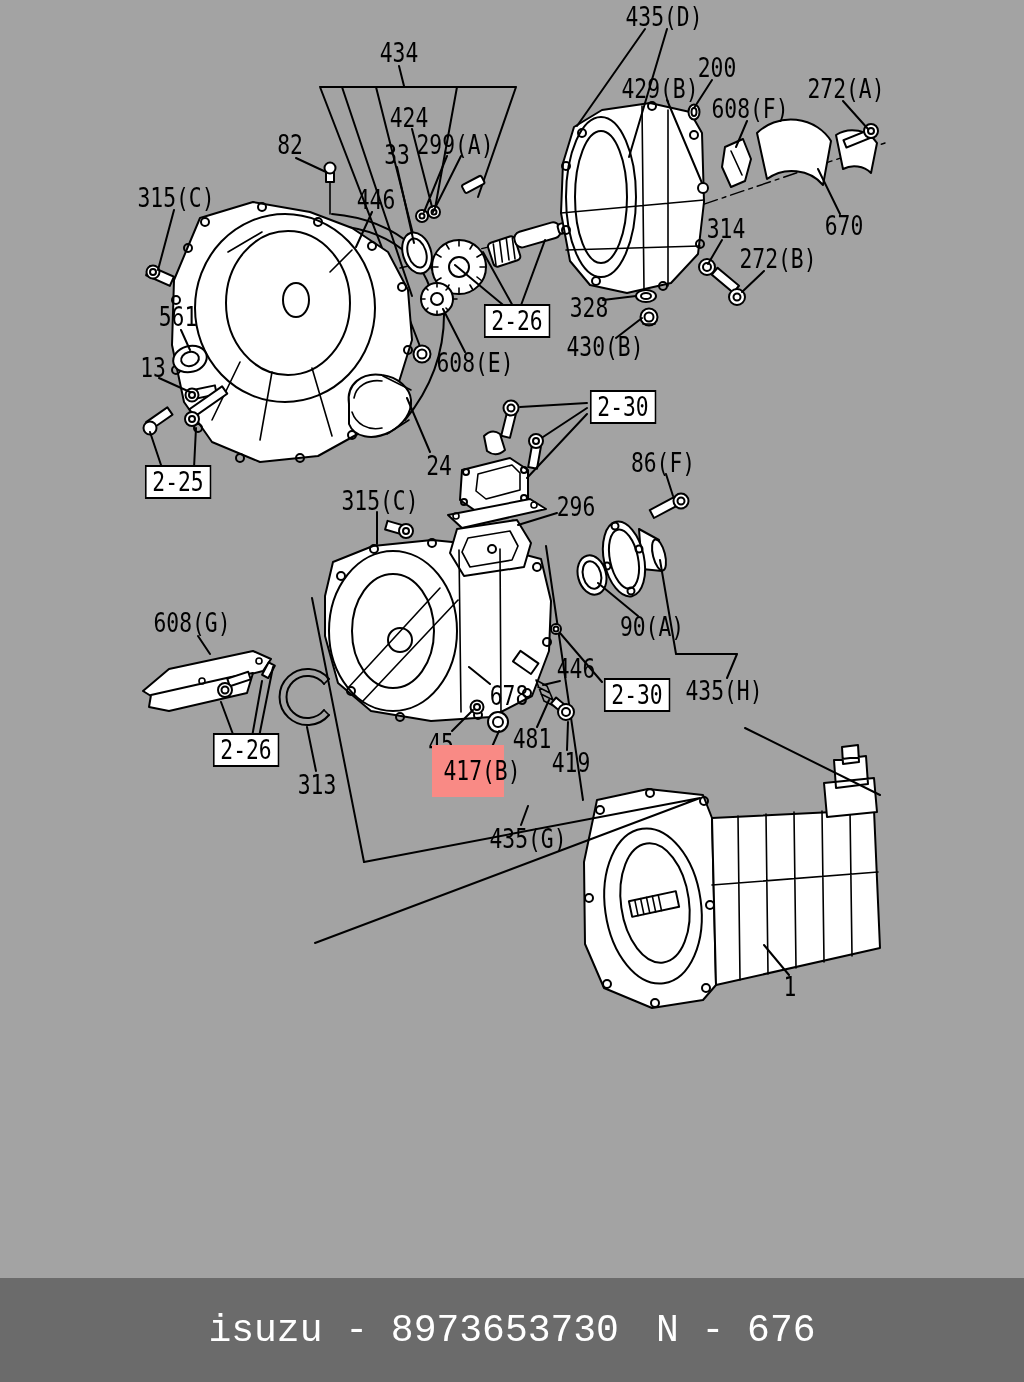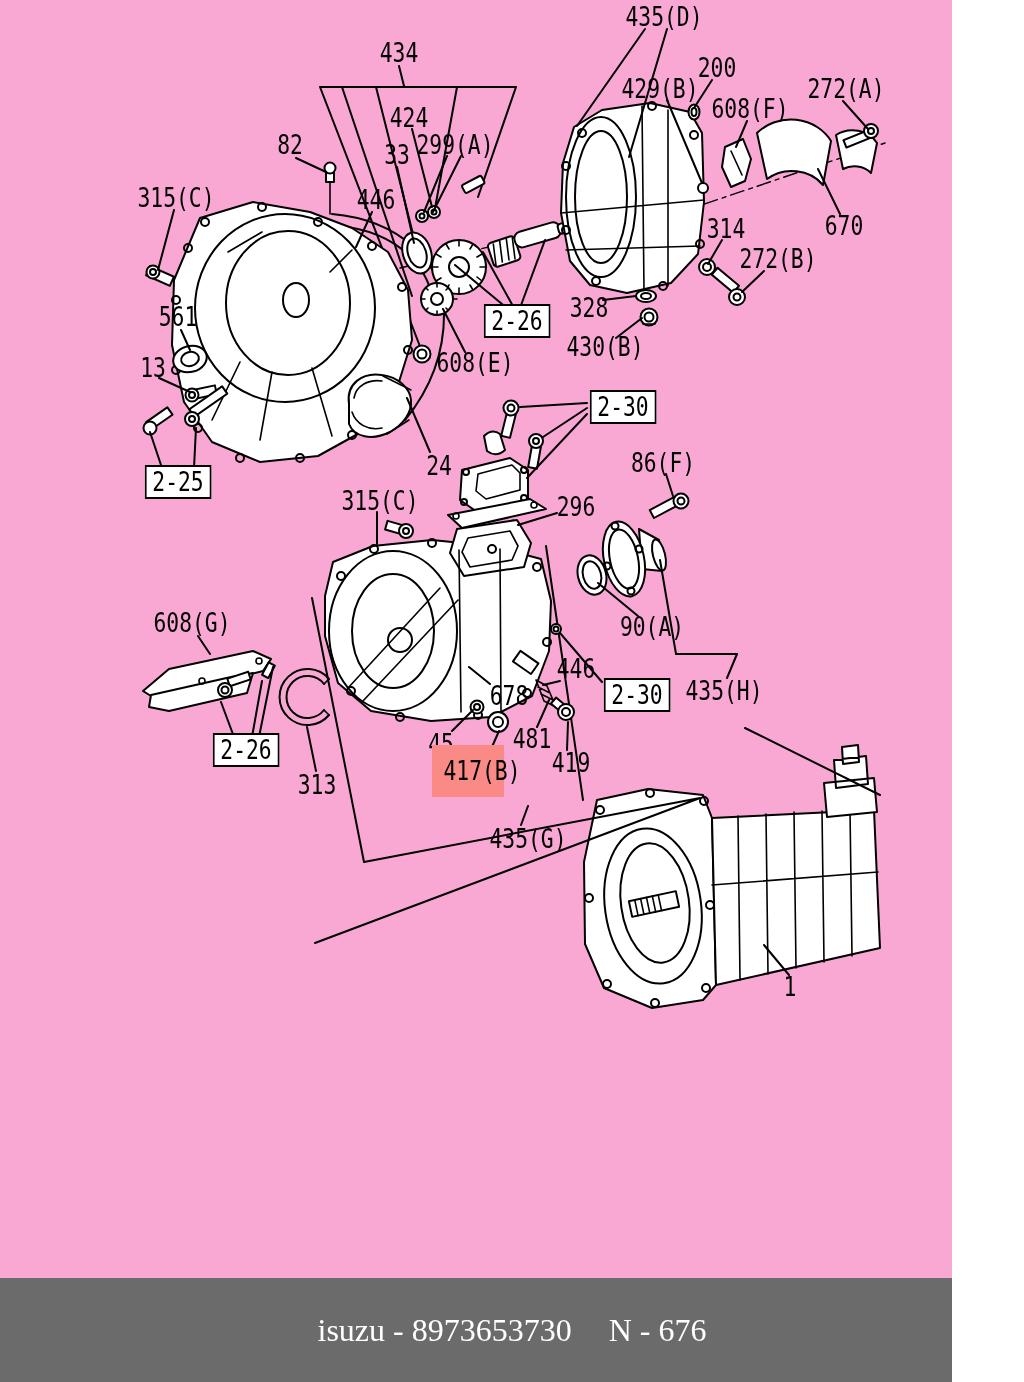--- a/index.html
+++ b/index.html
@@ -1,29 +1,29 @@
 <!DOCTYPE html>
 <html><head>
 <meta charset="utf-8">
 <style>
   html,body{margin:0;padding:0}
   body{width:1024px;height:1382px;background:#fff;font-family:"DejaVu Sans Mono",monospace}
-  .stage{position:relative;width:952px;height:1382px;overflow:hidden;background:#f9a8d4}
+  .stage{position:relative;width:1024px;height:1382px;overflow:hidden;background:#a3a3a3}
   svg.art{position:absolute;left:0;top:0}
   svg.art path,svg.art rect,svg.art circle,svg.art ellipse{stroke:#000;fill:none;stroke-width:2;stroke-linejoin:round;stroke-linecap:round}
   svg.art .f{fill:#fff}
   svg.art .thin{stroke-width:1.6}
   svg.art .dash{stroke-width:1.4;stroke-dasharray:14 5 4 5}
   .labels{position:absolute;left:0;top:0;width:1024px;height:1278px}
   .lbl{position:absolute;transform:translate(-50%,-50%) scaleX(0.82);font-size:26px;line-height:1;
        color:#000;white-space:nowrap}
   .lbl.boxed{border:2.5px solid #000;background:#fff;padding:2px 7px}
   .hl{position:absolute}
   .footer{position:absolute;left:0;bottom:0;width:1024px;height:104px;display:flex;align-items:center;
-          justify-content:center;gap:37px;font-family:Liberation Serif, serif;font-size:32px}
+          justify-content:center;gap:37px;font-family:Liberation Mono, monospace;font-size:38px}
 </style>
 </head>
 <body>
 
 <div class="stage">
 
 <svg class="art" width="1024" height="1278" viewBox="0 0 1024 1278">
 
   <g class="thin">
     <path d="M320,87 H516 M320,87 L421,349 M342,87 L412,296 M376,87 L416,246 M457,87 L434,214 M516,87 L478,197"></path>

